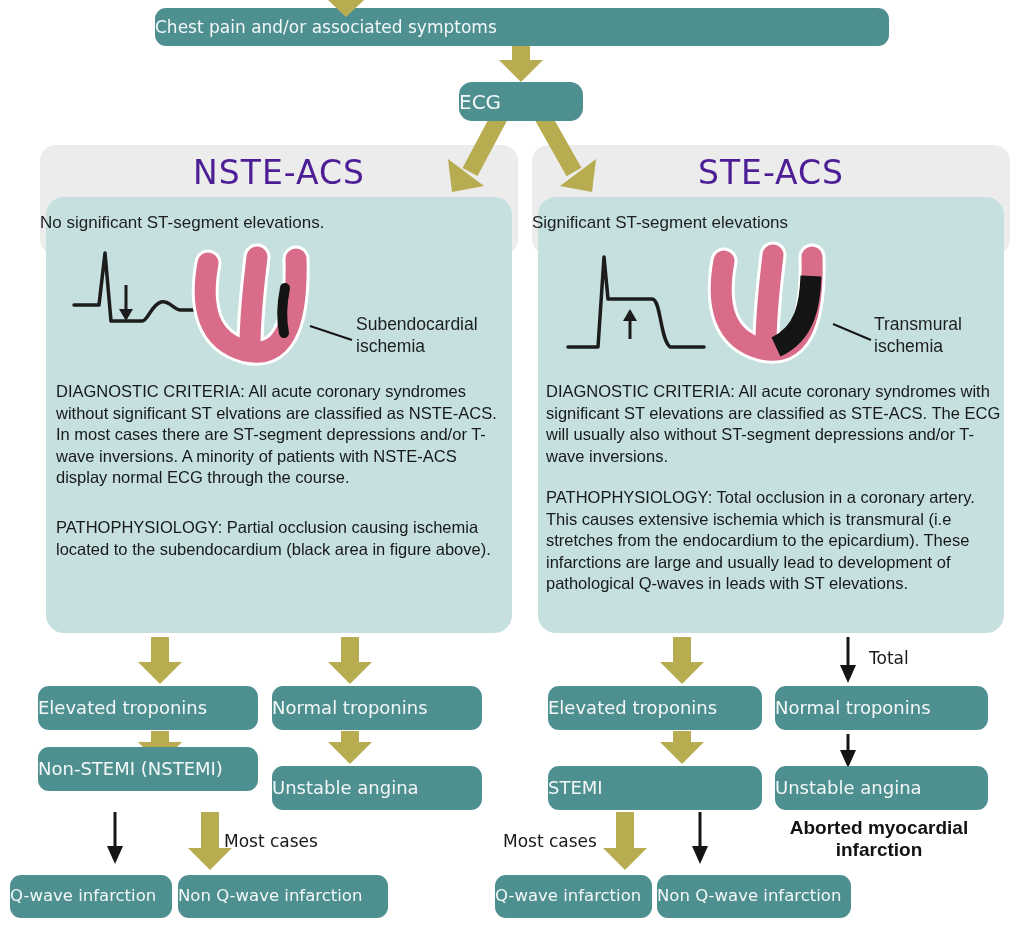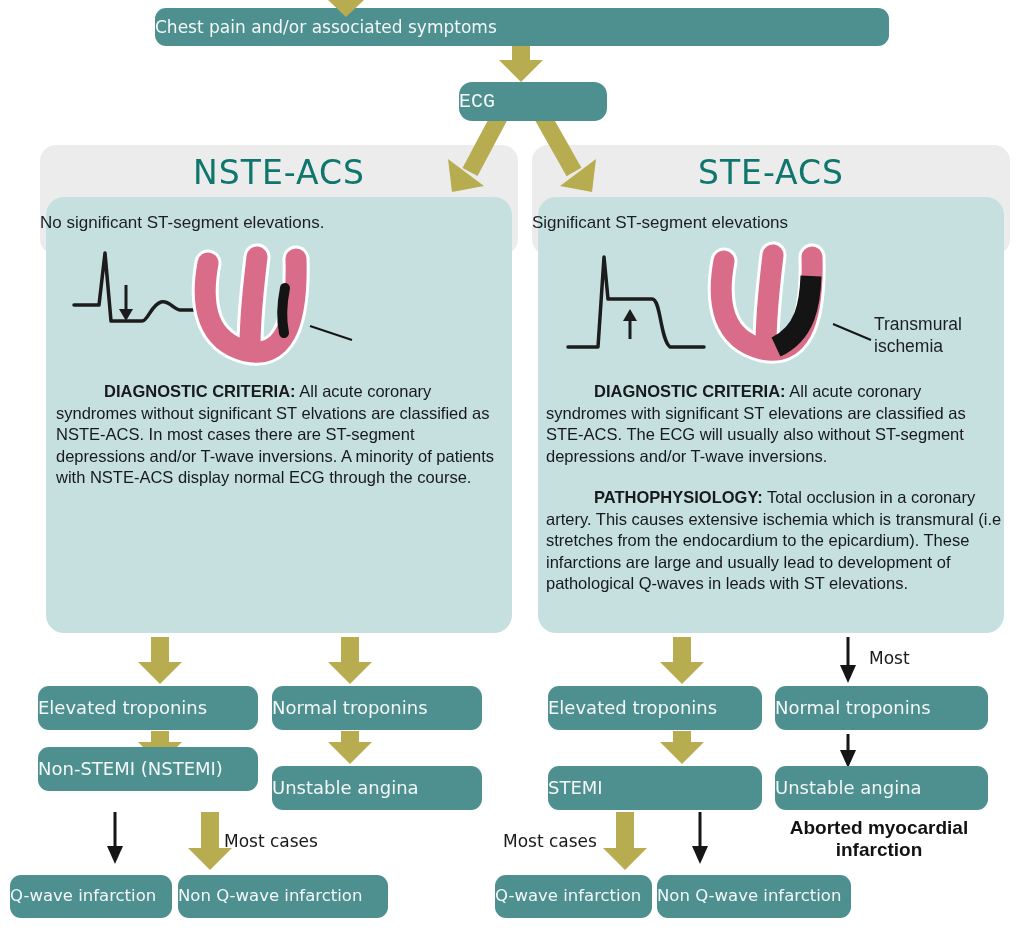--- a/index.html
+++ b/index.html
@@ -9,26 +9,26 @@
   .toparrow{position:absolute;left:0;top:0;z-index:15;pointer-events:none;}
   .box{position:absolute;z-index:10;background:var(--teal);color:#f3f7f7;
        display:flex;align-items:center;text-align:center;
        border-radius:11px;line-height:1.1;}
   .panel{position:absolute;top:145px;width:478px;height:488px;z-index:1;}
   .panel-head{position:absolute;left:0;top:0;width:478px;height:110px;
               background:var(--panelhead);border-radius:16px;}
   .panel-body{position:absolute;left:6px;top:52px;width:466px;height:436px;
               background:var(--panelbody);border-radius:18px;}
   .panel-title{position:absolute;top:8px;left:0;width:100%;text-align:center;
-               font-size:33px;color:#0f766e;letter-spacing:1px;}
+               font-size:33px;color:#4c1d95;letter-spacing:1px;}
   .panel-sub{position:absolute;top:68px;left:0;width:100%;text-align:left;
              font-size:17px;color:#1c1e1f;font-family:"Liberation Sans",sans-serif;}
   .para{position:absolute;font-family:"Liberation Sans",sans-serif;font-size:16.5px;
         line-height:21.5px;color:#17191b;}
-  .para b{font-weight:700;margin-left:48px;}
+  .para b{font-weight:400;}
   .ill{position:absolute;}
   .ill-label{position:absolute;font-family:"Liberation Sans",sans-serif;
              font-size:17.5px;line-height:22px;color:#1c1e1f;}
   .note{position:absolute;z-index:12;font-size:17px;color:#1a1a1a;}
   .note-small{position:absolute;z-index:12;font-family:"Liberation Sans",sans-serif;
               font-weight:700;font-size:19px;color:#121212;}
   .olive{fill:var(--olive);}
   .blackline{stroke:#151515;stroke-width:3;fill:none;}
   .blackhead{fill:#151515;}
 </style>
@@ -68,21 +68,21 @@
     <line x1="833" y1="324" x2="871" y2="340" stroke="#151515" stroke-width="2"></line>
   </svg>
 
   <svg class="toparrow" width="1034" height="30">
     <polygon class="olive" points="328,0 364,0 346,17"></polygon>
   </svg>
 
   <div class="box" style="left:155px;top:8px;width:734px;height:38px;font-size:17px;">
     <span>Chest pain and/or associated symptoms</span>
   </div>
-  <div class="box" style="left:459px;top:82px;width:148px;height:39px;font-size:20px;border-radius:13px;font-family:Liberation Mono, monospace;">
+  <div class="box" style="left:459px;top:82px;width:124px;height:39px;font-size:20px;border-radius:13px;">
     <span>ECG</span>
   </div>
 
   <section class="panel" style="left:40px;">
     <div class="panel-head"></div>
     <div class="panel-body"></div>
     <div class="panel-title">NSTE-ACS</div>
     <div class="panel-sub">No significant ST-segment elevations.</div>
 
     <svg class="ill" style="left:28px;top:102px;" width="150" height="100" viewBox="0 0 150 100">
@@ -92,23 +92,27 @@
     </svg>
 
     <svg class="ill" style="left:146px;top:98px;" width="150" height="125" viewBox="0 0 150 125">
       <path d="M22,20 C14,64 22,98 60,108 C96,116 112,84 110,16" fill="none" stroke="#ffffff" stroke-width="27" stroke-linecap="round"></path>
       <path d="M64,104 C64,70 68,40 71,14" fill="none" stroke="#ffffff" stroke-width="27" stroke-linecap="round"></path>
       <path d="M22,20 C14,64 22,98 60,108 C96,116 112,84 110,16" fill="none" stroke="var(--pink)" stroke-width="21" stroke-linecap="round"></path>
       <path d="M64,104 C64,70 68,40 71,14" fill="none" stroke="var(--pink)" stroke-width="21" stroke-linecap="round"></path>
       <path d="M99,45 C96,60 95,75 98,90" fill="none" stroke="#141414" stroke-width="10" stroke-linecap="round"></path>
     </svg>
 
+    <div class="ill-label" style="left:316px;top:168px;width:150px;">Subendocardial ischemia</div>
 
     <div class="para" style="left:16px;top:236px;width:452px;">
       <b>DIAGNOSTIC CRITERIA:</b><span> All acute coronary syndromes without significant ST elvations are classified as NSTE-ACS. In most cases there are ST-segment depressions and/or T-wave inversions. A minority of patients with NSTE-ACS display normal ECG through the course.</span>
+    </div>
+    <div class="para" style="left:16px;top:372px;width:458px;">
+      <b>PATHOPHYSIOLOGY:</b><span> Partial occlusion causing ischemia located to the subendocardium (black area in figure above).</span>
     </div>
   </section>
 
   <section class="panel" style="left:532px;">
     <div class="panel-head"></div>
     <div class="panel-body"></div>
     <div class="panel-title">STE-ACS</div>
     <div class="panel-sub">Significant ST-segment elevations</div>
 
     <svg class="ill" style="left:30px;top:102px;" width="150" height="112" viewBox="0 0 150 112">
@@ -154,21 +158,21 @@
   <div class="box" style="left:178px;top:875px;width:210px;height:43px;font-size:16.5px;">
     <span>Non Q-wave infarction</span>
   </div>
 
   <div class="box" style="left:548px;top:686px;width:214px;height:44px;font-size:18px;">
     <span>Elevated troponins</span>
   </div>
   <div class="box" style="left:775px;top:686px;width:213px;height:44px;font-size:18px;">
     <span>Normal troponins</span>
   </div>
-  <div class="note" style="left:869px;top:648px;">Most</div>
+  <div class="note" style="left:869px;top:648px;">Total</div>
   <div class="box" style="left:548px;top:766px;width:214px;height:44px;font-size:18px;">
     <span>STEMI</span>
   </div>
   <div class="box" style="left:775px;top:766px;width:213px;height:44px;font-size:18px;">
     <span>Unstable angina</span>
   </div>
   <div class="note-small" style="left:767px;top:817px;width:224px;text-align:center;">Aborted myocardial infarction</div>
   <div class="note" style="left:503px;top:831px;">Most cases</div>
   <div class="box" style="left:495px;top:875px;width:157px;height:43px;font-size:16.5px;">
     <span>Q-wave infarction</span>

